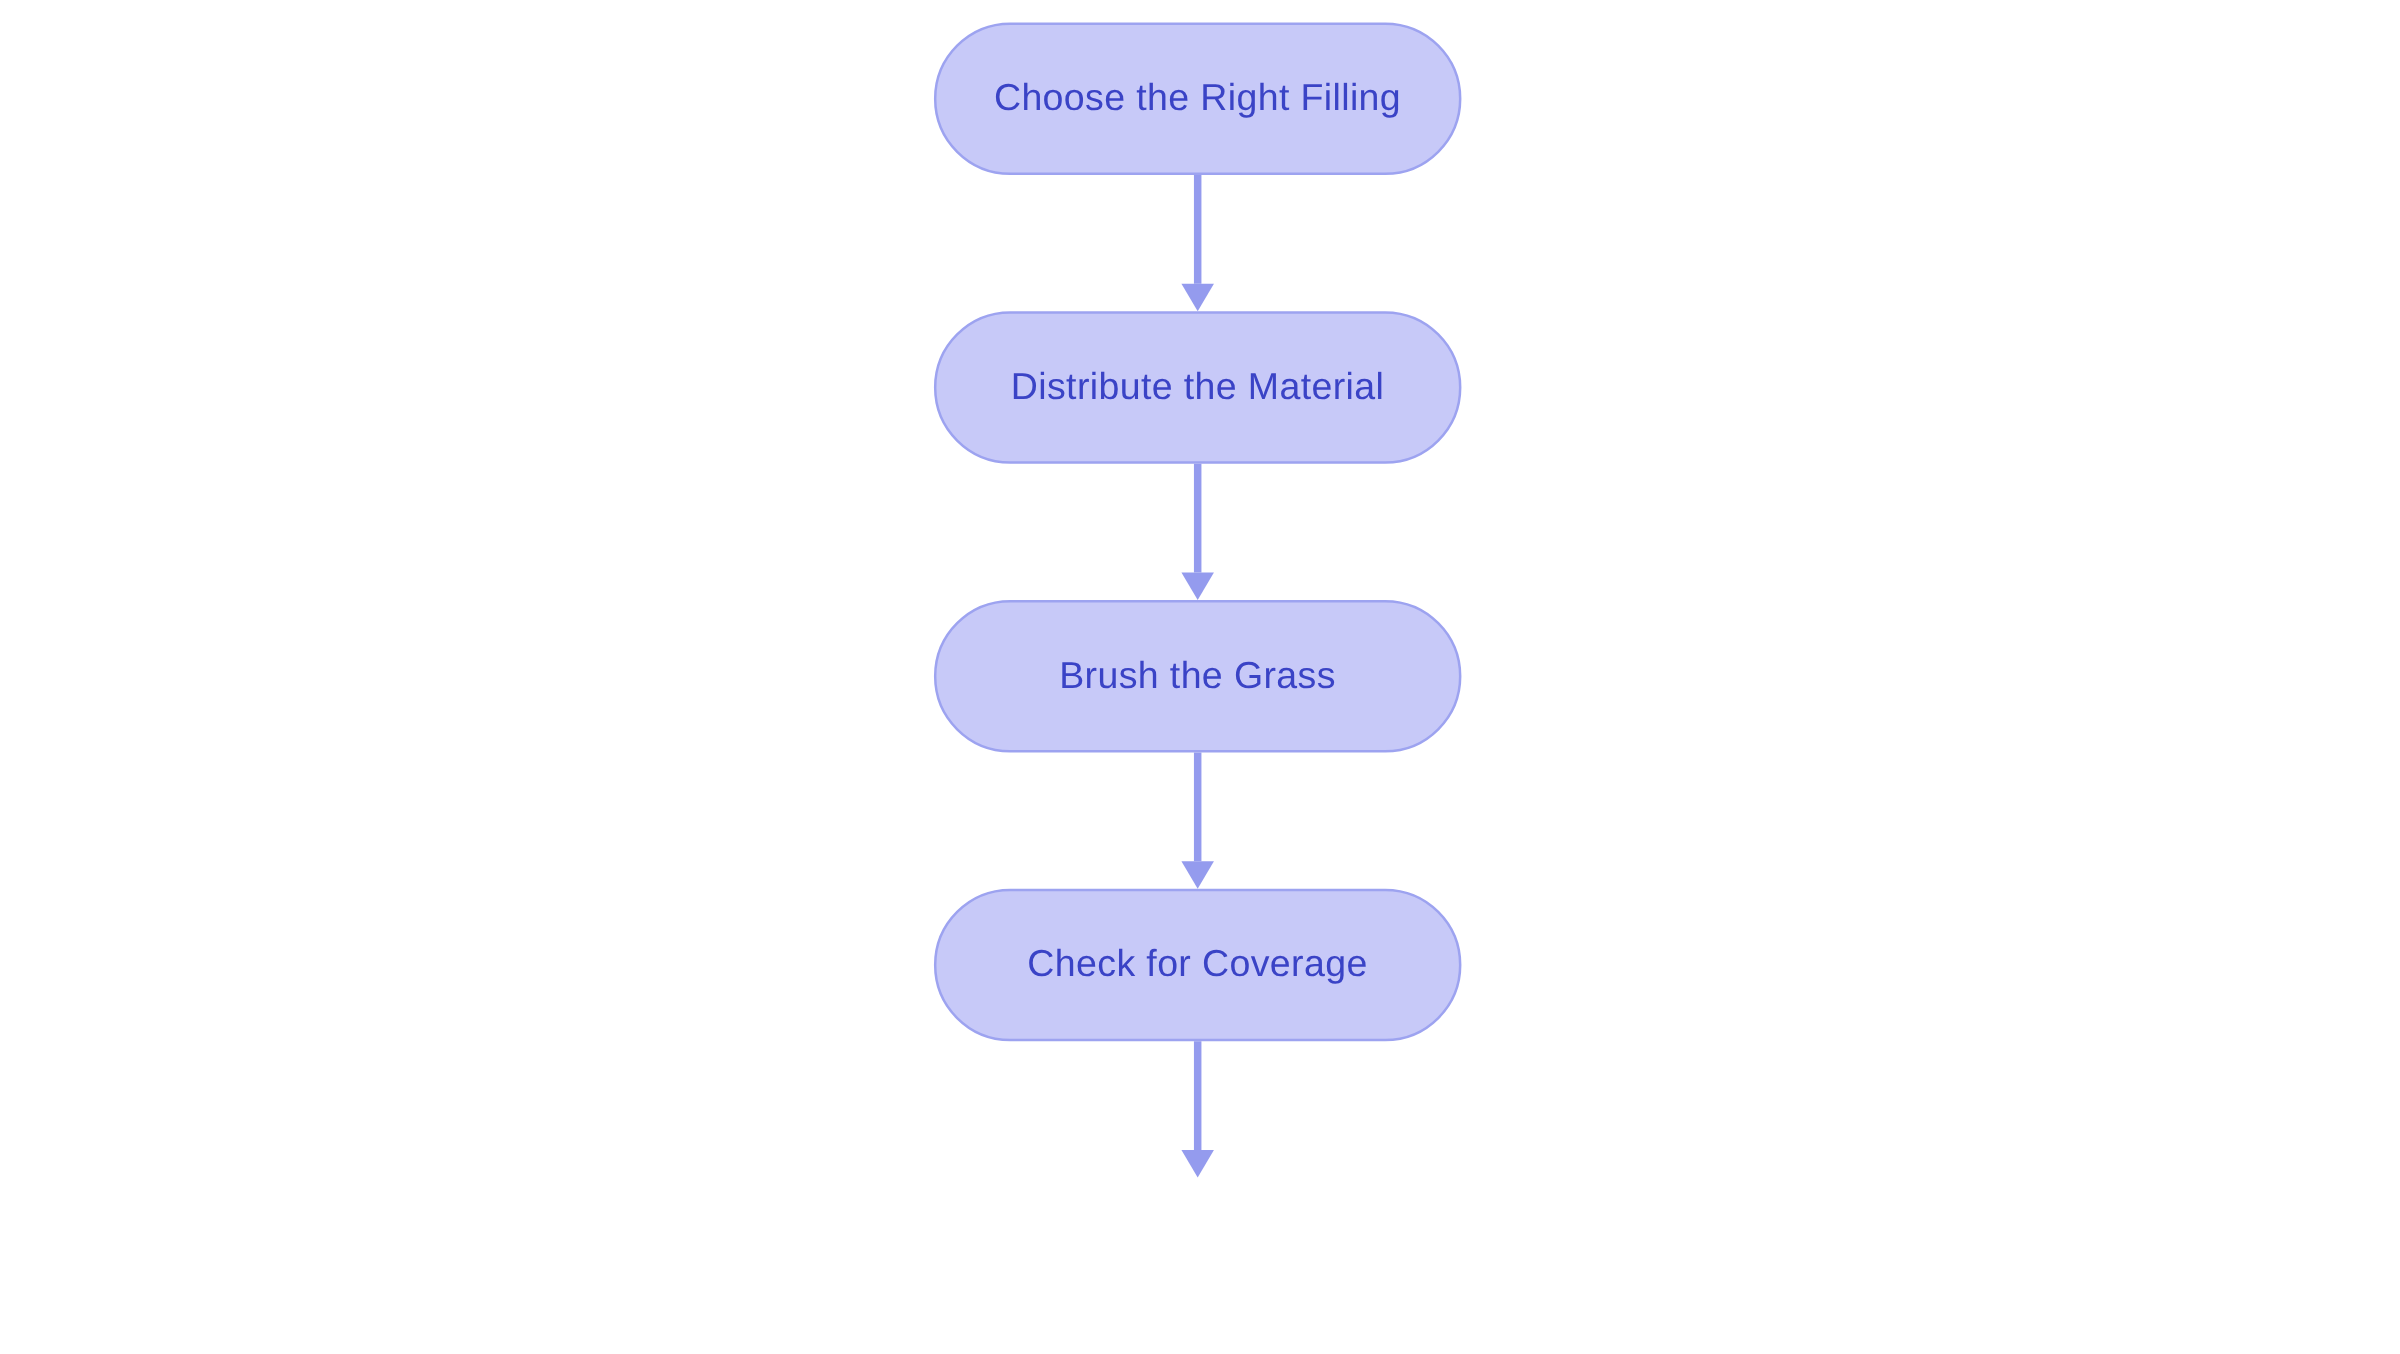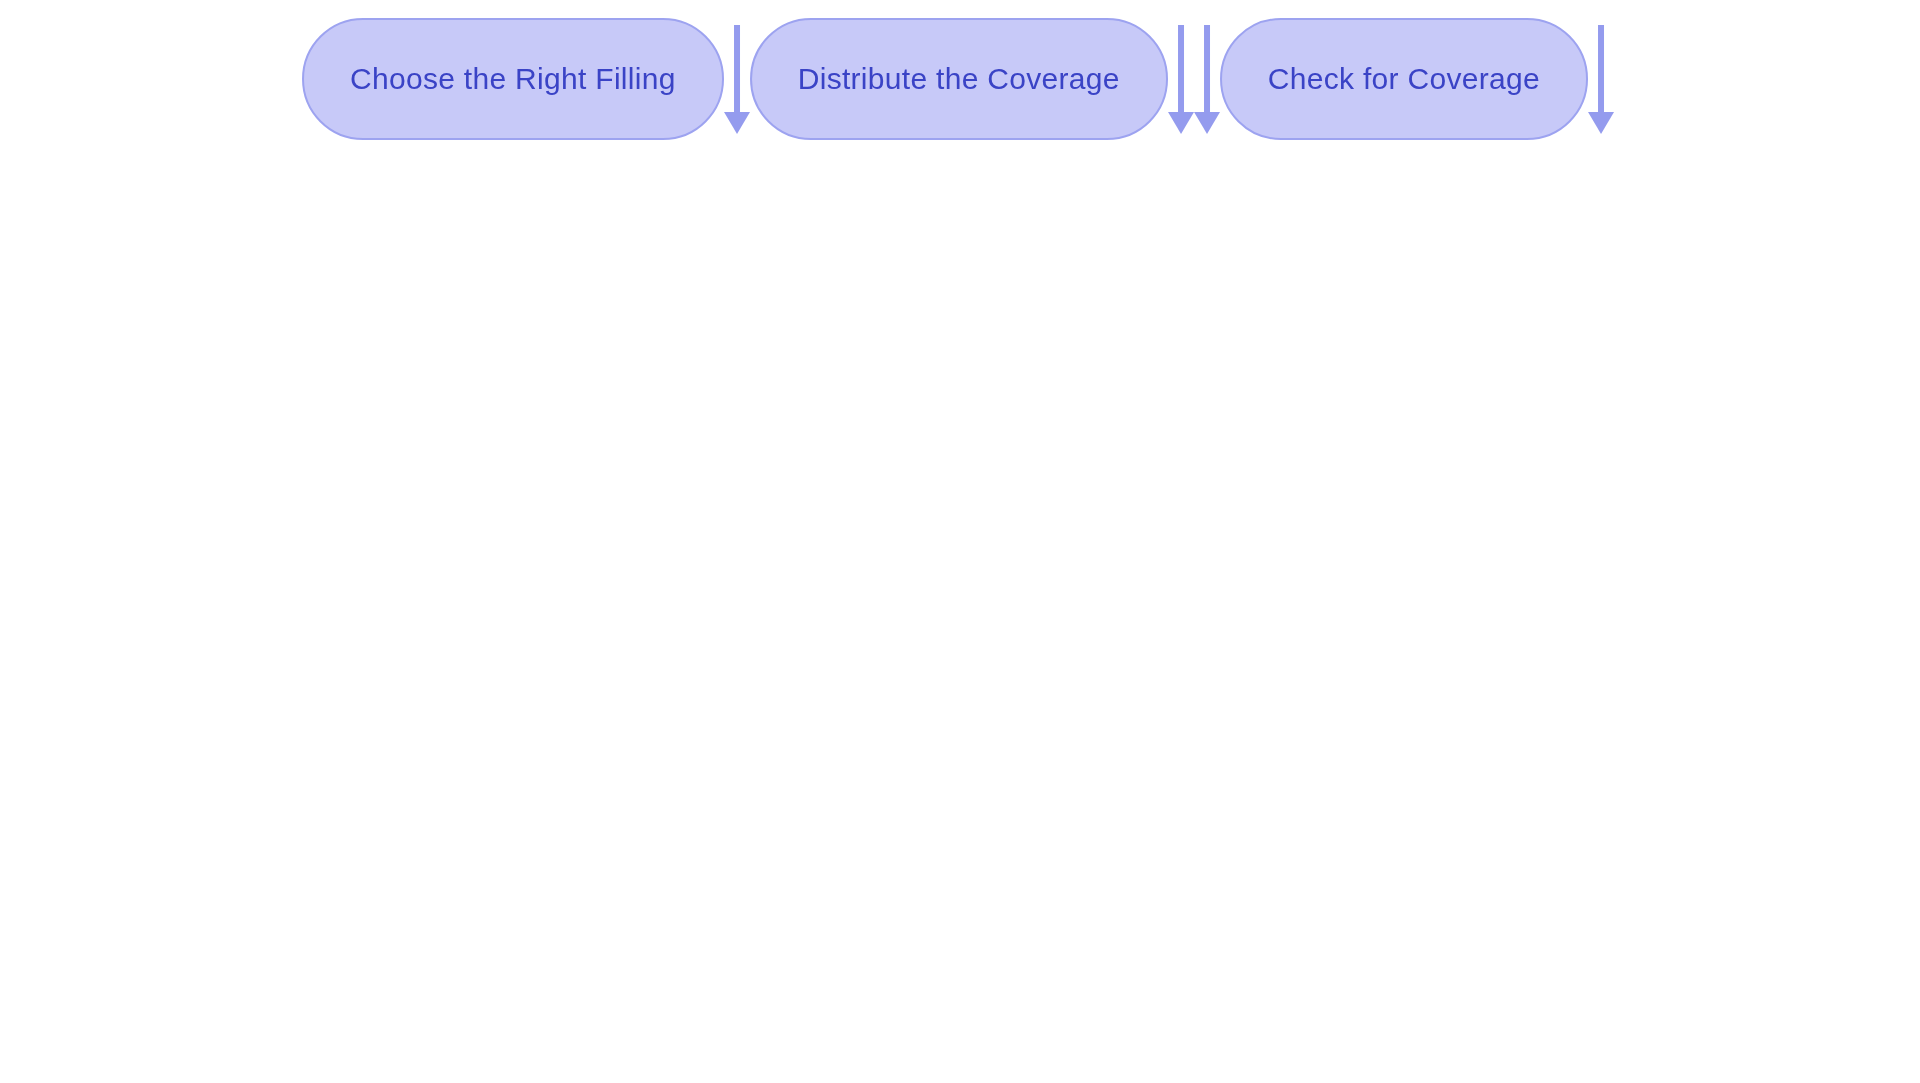--- a/index.html
+++ b/index.html
@@ -13,21 +13,21 @@
   html,body{
     width:1920px;height:1083px;
     background:var(--background);
     font-family:"Liberation Sans", sans-serif;
     overflow:hidden;
   }
   .canvas{position:relative;width:1920px;height:1083px;}
   .flow{
     position:absolute;left:958px;top:18px;
     transform:translateX(-50%);
-    display:flex;flex-direction:row;align-items:center;
+    display:flex;flex-direction:column;
   }
   .node{
     height:122px;
     border-radius:61px;
     background:var(--node-fill);
     border:2px solid var(--node-border);
     display:flex;align-items:center;justify-content:center;
     padding:0 46px;
     font-size:30px;
     color:var(--node-text);
@@ -58,28 +58,31 @@
     <div class="node">
       <span>Choose the Right Filling</span>
     </div>
 
     <div class="connector">
       <div class="line"></div>
       <div class="head"></div>
     </div>
 
     <div class="node">
-      <span>Distribute the Coverage</span>
+      <span>Distribute the Material</span>
     </div>
 
     <div class="connector">
       <div class="line"></div>
       <div class="head"></div>
     </div>
 
+    <div class="node">
+      <span>Brush the Grass</span>
+    </div>
 
     <div class="connector">
       <div class="line"></div>
       <div class="head"></div>
     </div>
 
     <div class="node">
       <span>Check for Coverage</span>
     </div>
 

